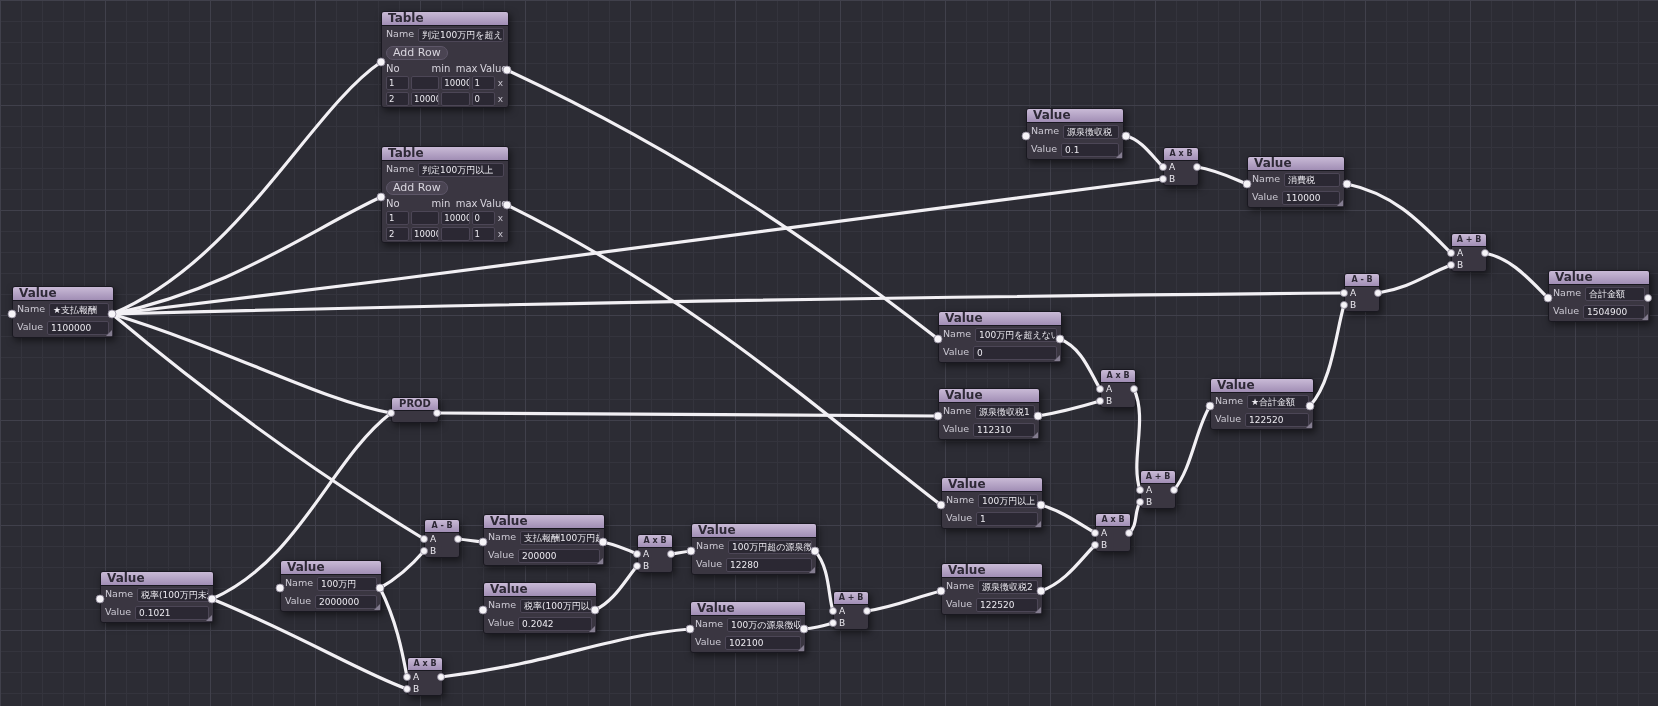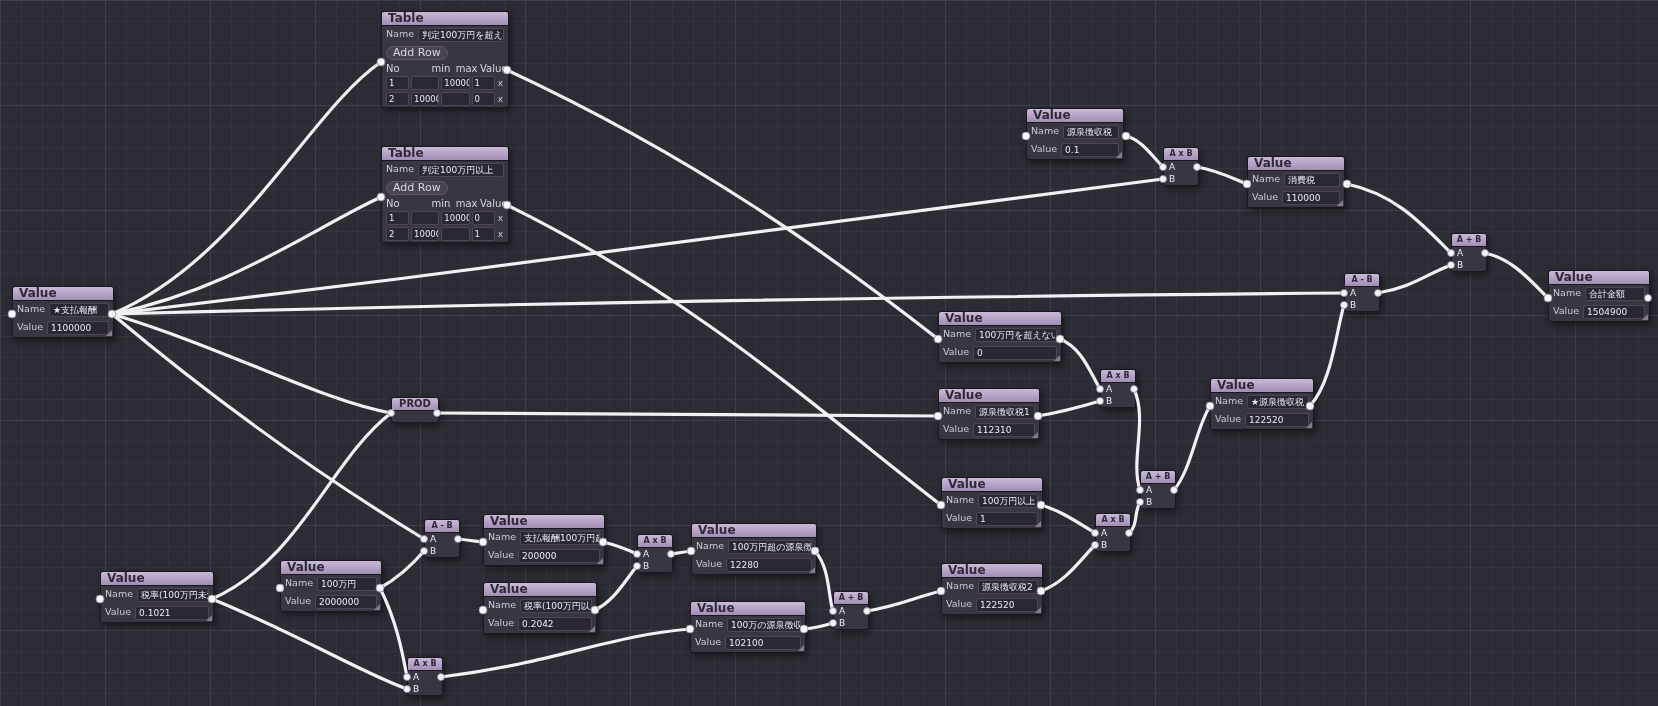--- a/index.html
+++ b/index.html
@@ -181,21 +181,21 @@
         <span class="nlbl">Value</span>
         <span class="nfield">112310</span>
       </div>
     <div class="rsz"></div>
   </div>
 
   <div class="node" style="left:1210px;top:378px;width:102px;">
     <div class="ntitle">Value</div>
     <div class="nrow">
         <span class="nlbl">Name</span>
-        <span class="nfield">★源泉徴収税</span>
+        <span class="nfield">★合計金額</span>
       </div>
     <div class="nrow">
         <span class="nlbl">Value</span>
         <span class="nfield">122520</span>
       </div>
     <div class="rsz"></div>
   </div>
 
   <div class="node" style="left:941px;top:477px;width:100px;">
     <div class="ntitle">Value</div>

